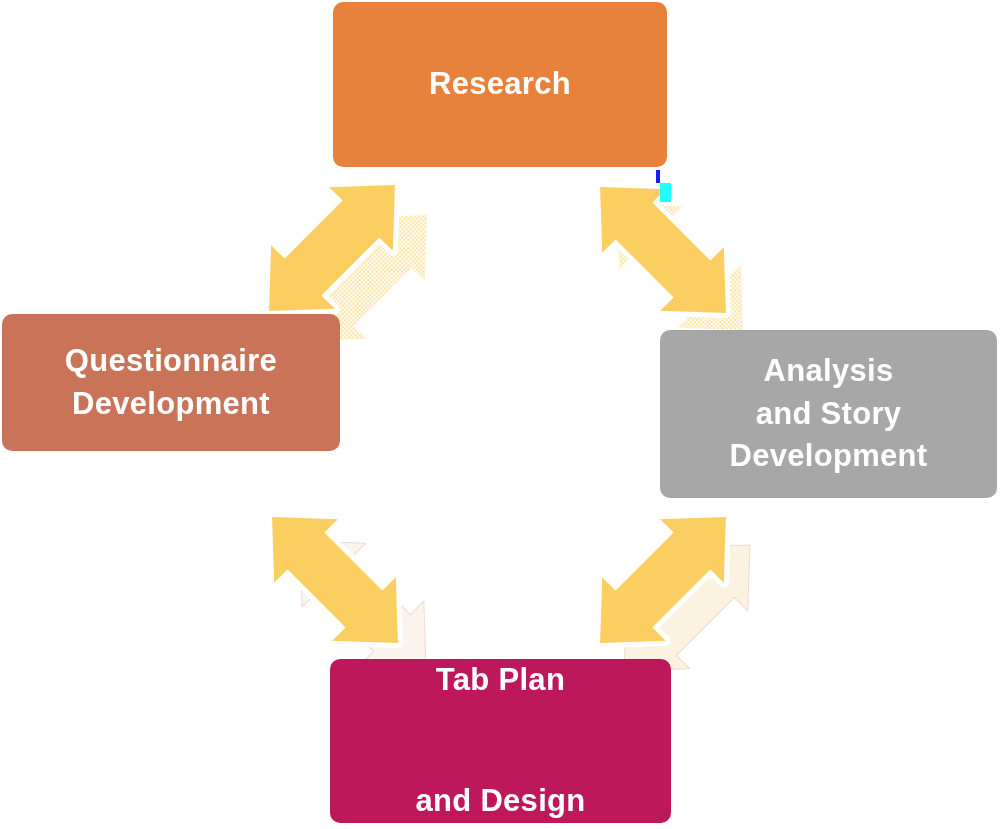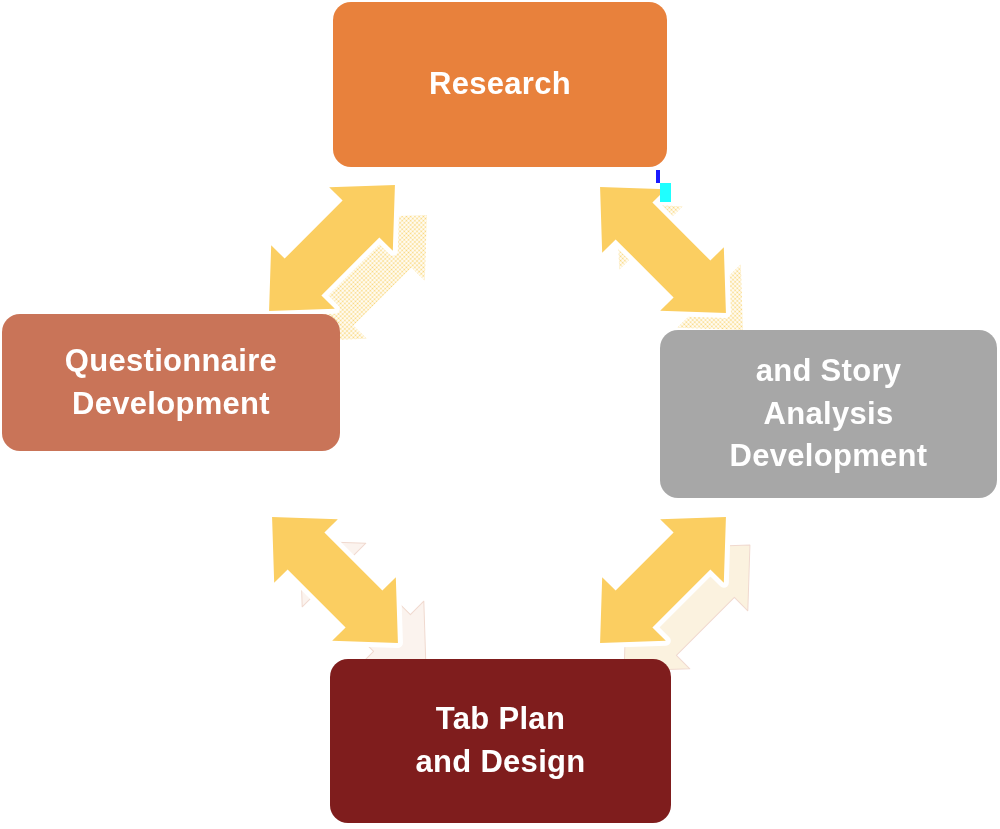--- a/index.html
+++ b/index.html
@@ -10,21 +10,21 @@
   #stage {
     position: relative;
     width: 1000px;
     height: 829px;
     background: #ffffff;
     overflow: hidden;
     font-family: "Liberation Sans", "DejaVu Sans", sans-serif;
   }
   .node {
     position: absolute;
-    border-radius: 18px;
+    border-radius: 10px;
     display: flex;
     flex-direction: column;
     justify-content: center;
     align-items: center;
     color: #ffffff;
     font-weight: 700;
     font-size: 31px;
     line-height: 1.38;
     letter-spacing: 0.3px;
     text-align: center;
@@ -102,26 +102,26 @@
   <div class="node node-top" style="background-color: rgb(232, 129, 60);">
     <div>Research</div>
   </div>
 
   <div class="node node-left" style="background-color: rgb(201, 116, 88);">
     <div>Questionnaire</div>
     <div>Development</div>
   </div>
 
   <div class="node node-right" style="background-color: rgb(167, 167, 167);">
+    <div>Analysis</div>
     <div>and Story</div>
-    <div>Analysis</div>
     <div>Development</div>
   </div>
 
-  <div class="node node-bottom" style="background-color: #7f1d1d;">
+  <div class="node node-bottom" style="background-color: #be185d; justify-content: space-between;">
     <div>Tab Plan</div>
     <div>and Design</div>
   </div>
 
   <div class="artifact artifact-blue" style="background-color: rgb(26, 26, 255);"></div>
   <div class="artifact artifact-cyan" style="background-color: rgb(31, 255, 255);"></div>
 
 </div>
 
 </body></html>

